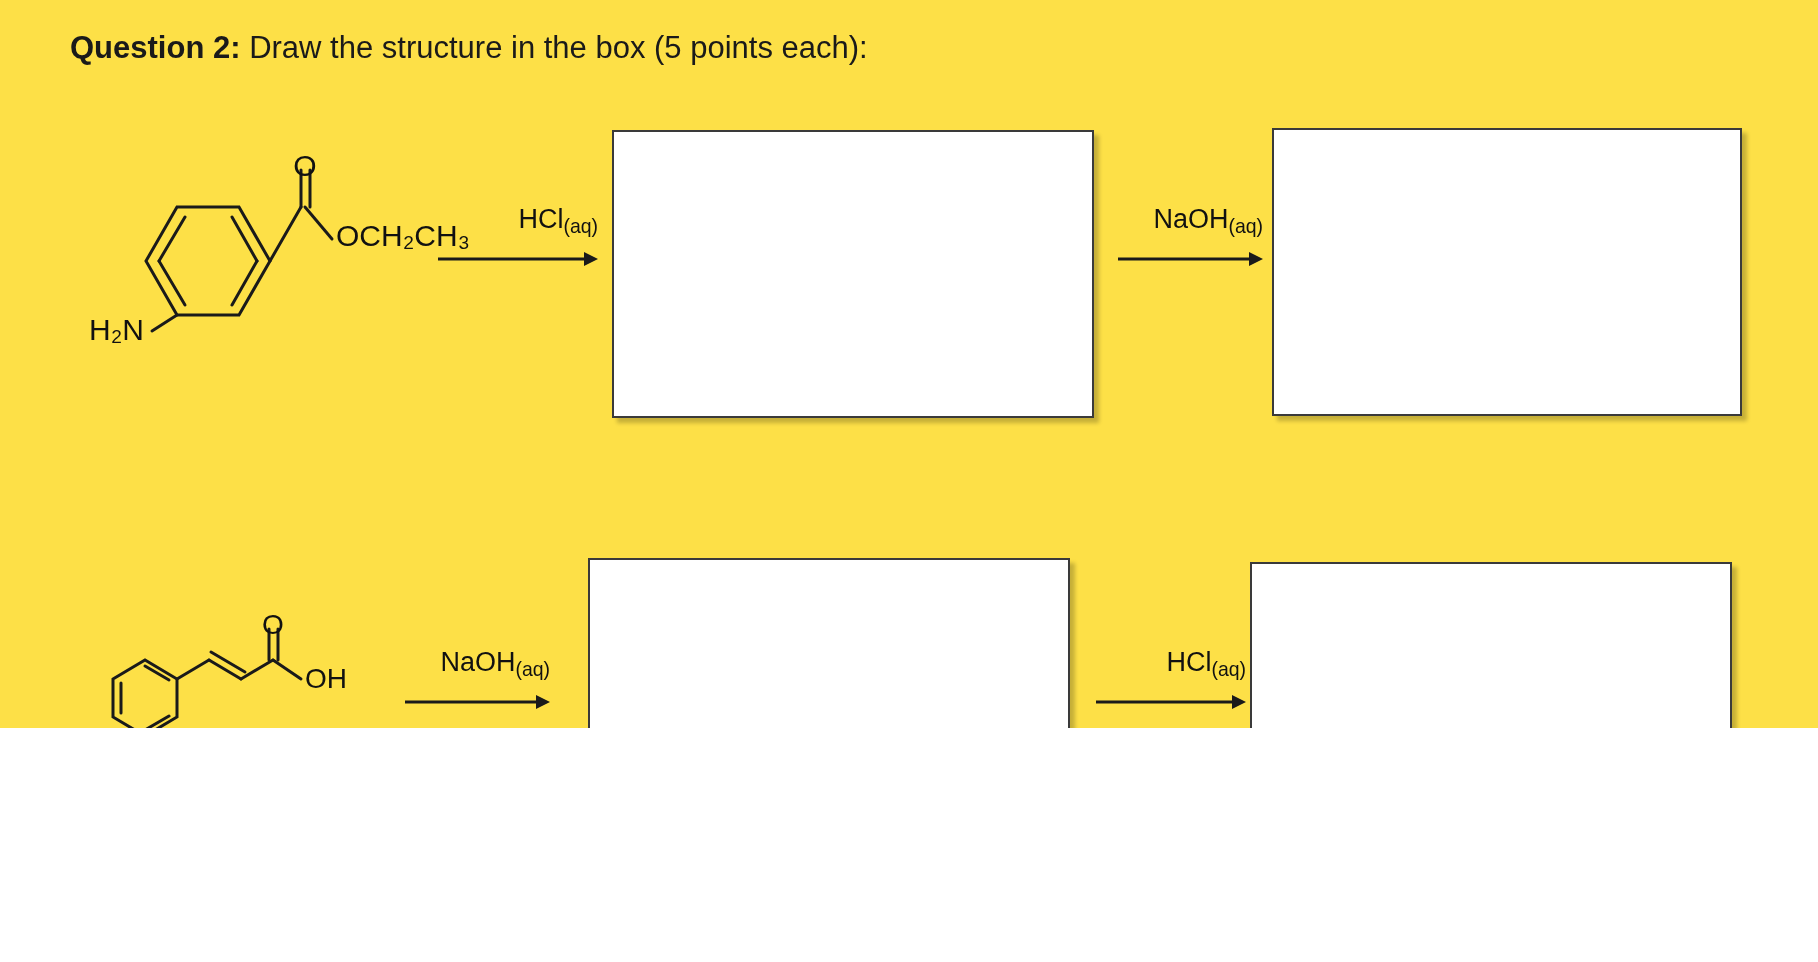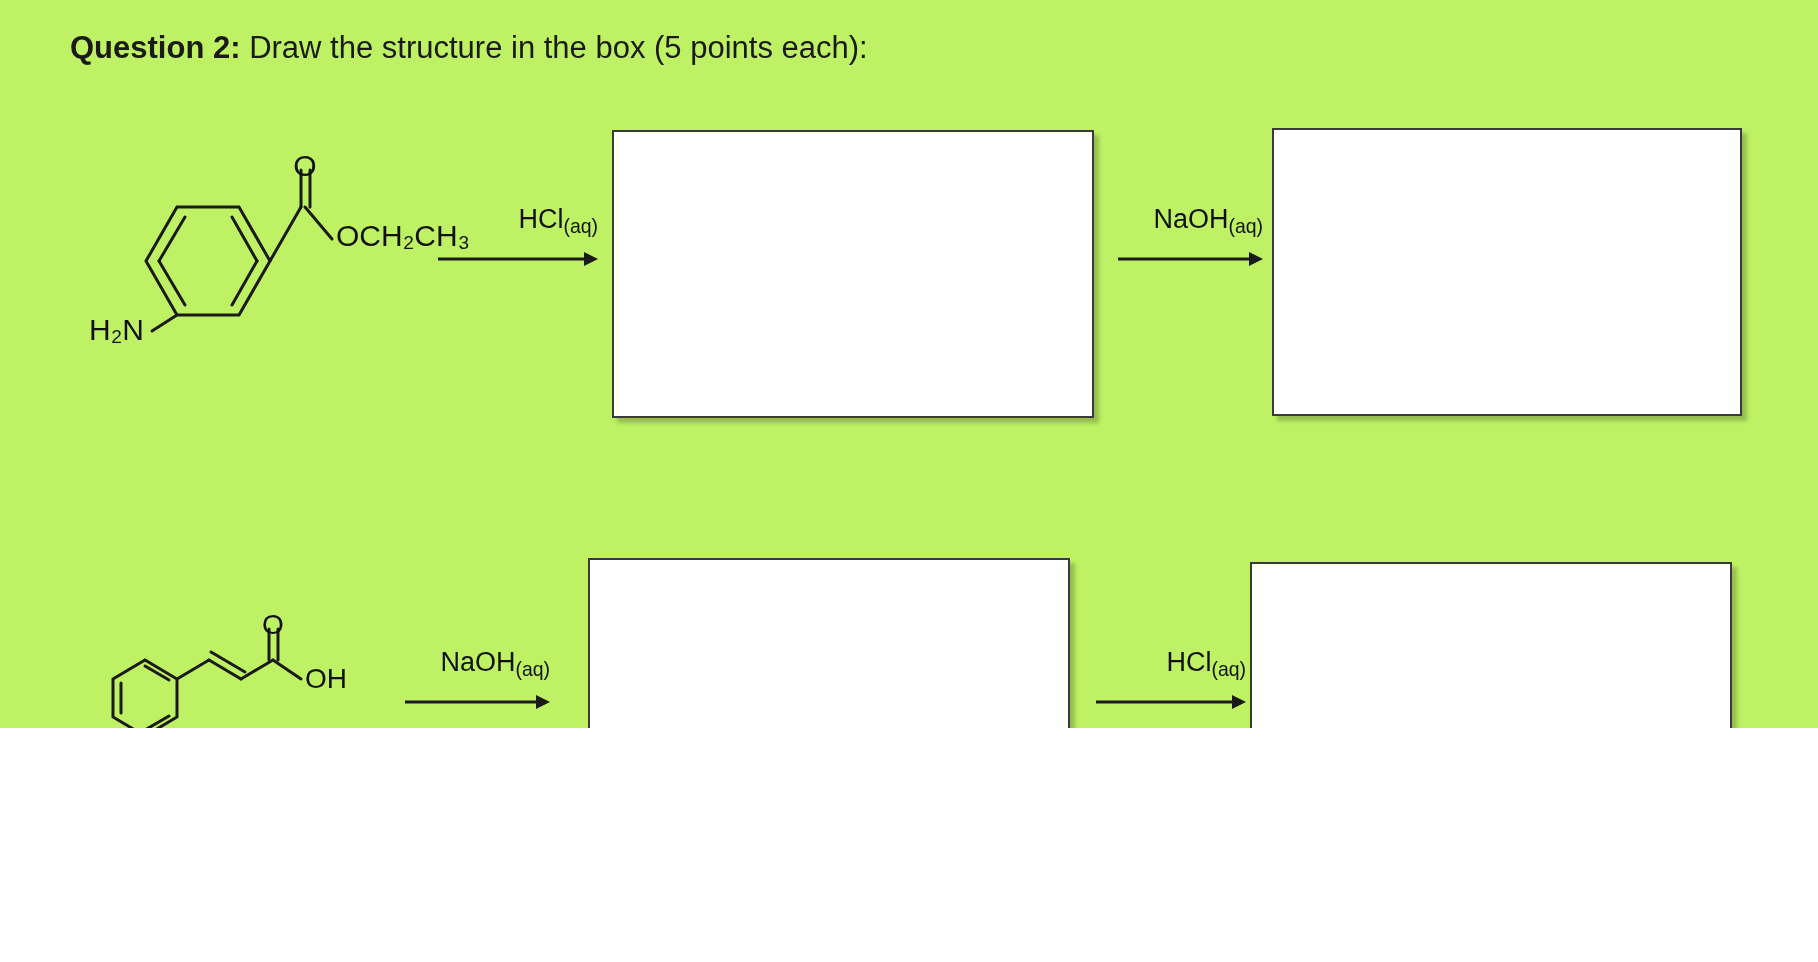--- a/index.html
+++ b/index.html
@@ -9,21 +9,21 @@
     background: #ffffff;
   }
   body {
     font-family: "Liberation Sans", sans-serif;
     color: #000000;
   }
   #page {
     position: relative;
     width: 1818px;
     height: 728px;
-    background: #bef264;
+    background: #fde047;
     overflow: hidden;
   }
 
   
   #question-header {
     position: absolute;
     left: 70px;
     top: 26px;
     font-size: 31px;
     line-height: 44px;

